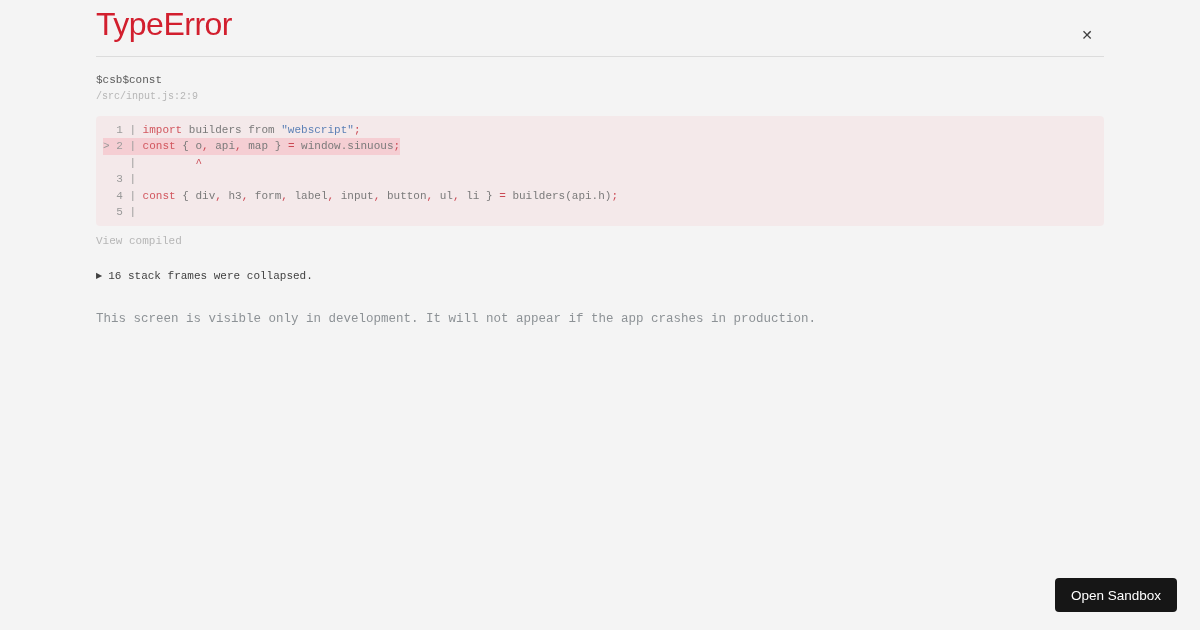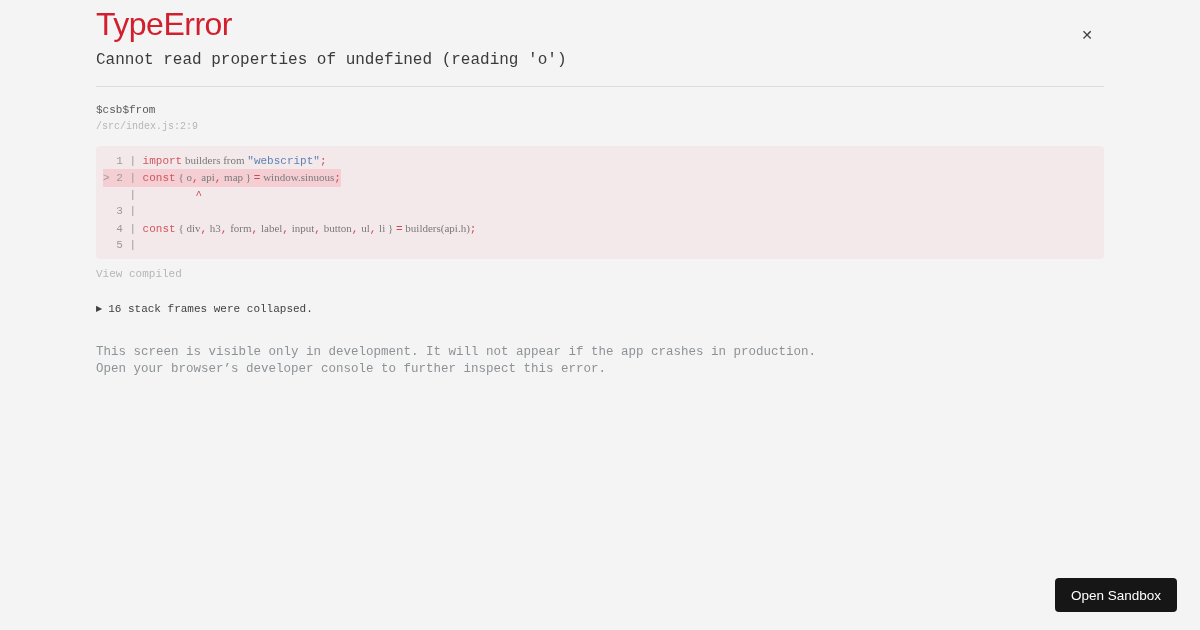--- a/index.html
+++ b/index.html
@@ -86,21 +86,21 @@
     line-height:16.4px;
     white-space:pre;
     overflow:hidden;
   }
   .code-line{white-space:pre;}
   .code-line .hl{background:var(--hl-bg);display:inline-block;}
   .tok-g{color:var(--gutter);}
   .tok-k{color:var(--kw);text-align:right;}
   .tok-s{color:var(--str);}
   .tok-p{color:var(--punct);}
-  .tok-d{color:var(--code-gray);font-family:Liberation Serif, serif;}
+  .tok-d{color:var(--code-gray);}
   .view-compiled{
     margin-top:9px;
     font-family:"Liberation Mono", monospace;
     font-size:11px;
     line-height:13px;
     color:#b6b6b6;
     cursor:pointer;
     display:inline-block;
   }
   .collapsed-row{
@@ -143,36 +143,34 @@
 </style>
 </head>
 <body>
 
 <div class="container">
 
   <h1 class="title">TypeError</h1>
 
   <button class="close-btn">✕</button>
 
-  <pre class="message">Cannot read properties of undefined (reading 'o')</pre>
 
   <hr class="divider">
 
-  <div class="frame-fn">$csb$from</div>
-  <div class="frame-loc">/src/index.js:2:9</div>
+  <div class="frame-fn">$csb$const</div>
+  <div class="frame-loc">/src/input.js:2:9</div>
 
   <div class="code-frame"><div class="code-line"><span><span class="tok-g">  1 | </span><span class="tok-k">import</span><span class="tok-d"> builders from </span><span class="tok-s">"webscript"</span><span class="tok-p">;</span></span></div><div class="code-line"><span class="hl"><span class="tok-g">&gt; 2 | </span><span class="tok-k">const</span><span class="tok-d"> { o</span><span class="tok-p">,</span><span class="tok-d"> api</span><span class="tok-p">,</span><span class="tok-d"> map } </span><span class="tok-p">=</span><span class="tok-d"> window.sinuous</span><span class="tok-p">;</span></span></div><div class="code-line"><span><span class="tok-g">    | </span><span class="tok-p">        ^</span></span></div><div class="code-line"><span><span class="tok-g">  3 | </span></span></div><div class="code-line"><span><span class="tok-g">  4 | </span><span class="tok-k">const</span><span class="tok-d"> { div</span><span class="tok-p">,</span><span class="tok-d"> h3</span><span class="tok-p">,</span><span class="tok-d"> form</span><span class="tok-p">,</span><span class="tok-d"> label</span><span class="tok-p">,</span><span class="tok-d"> input</span><span class="tok-p">,</span><span class="tok-d"> button</span><span class="tok-p">,</span><span class="tok-d"> ul</span><span class="tok-p">,</span><span class="tok-d"> li } </span><span class="tok-p">=</span><span class="tok-d"> builders(api.h)</span><span class="tok-p">;</span></span></div><div class="code-line"><span><span class="tok-g">  5 | </span></span></div></div>
 
   <div class="view-compiled">View compiled</div>
 
   <div class="collapsed-row">
     <span class="tri">▶</span>
     <span>16 stack frames were collapsed.</span>
   </div>
 
   <div class="footer">
     <div>This screen is visible only in development. It will not appear if the app crashes in production.</div>
-    <div>Open your browser’s developer console to further inspect this error.</div>
   </div>
 
 </div>
 
 <button class="open-sandbox">Open Sandbox</button>
 
 </body></html>

